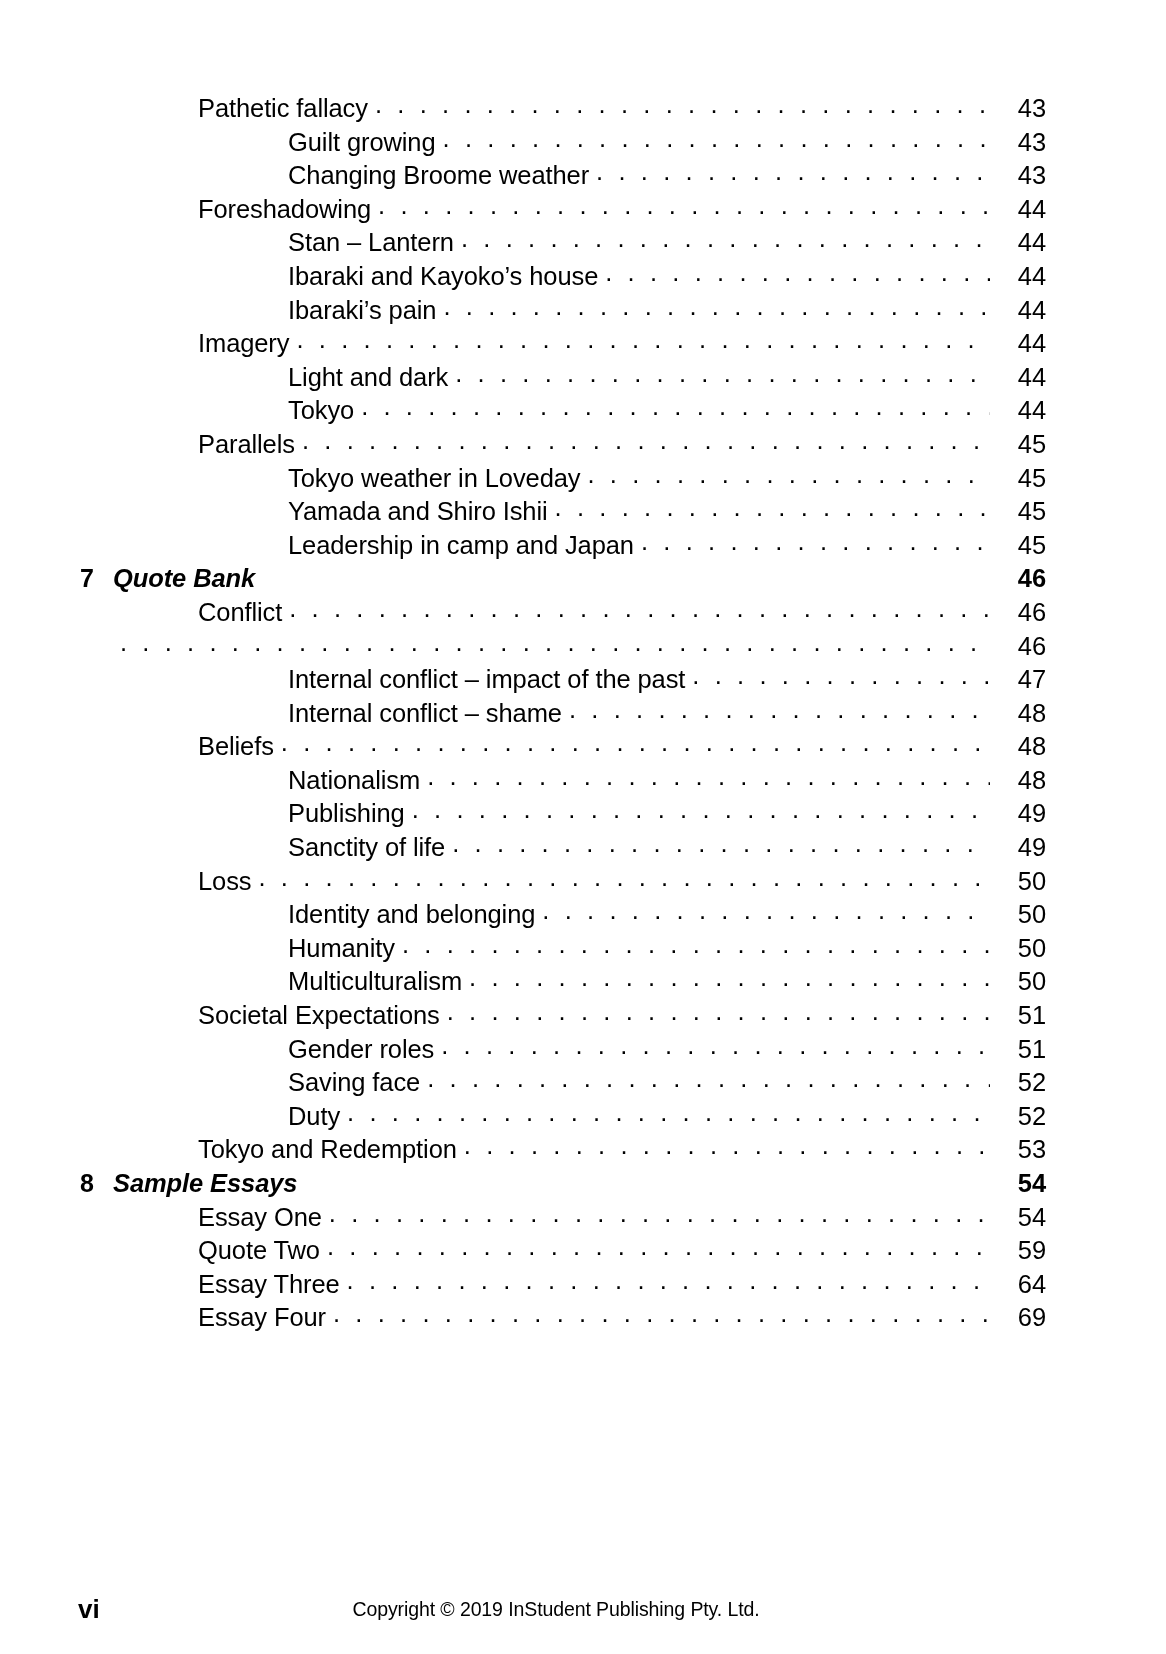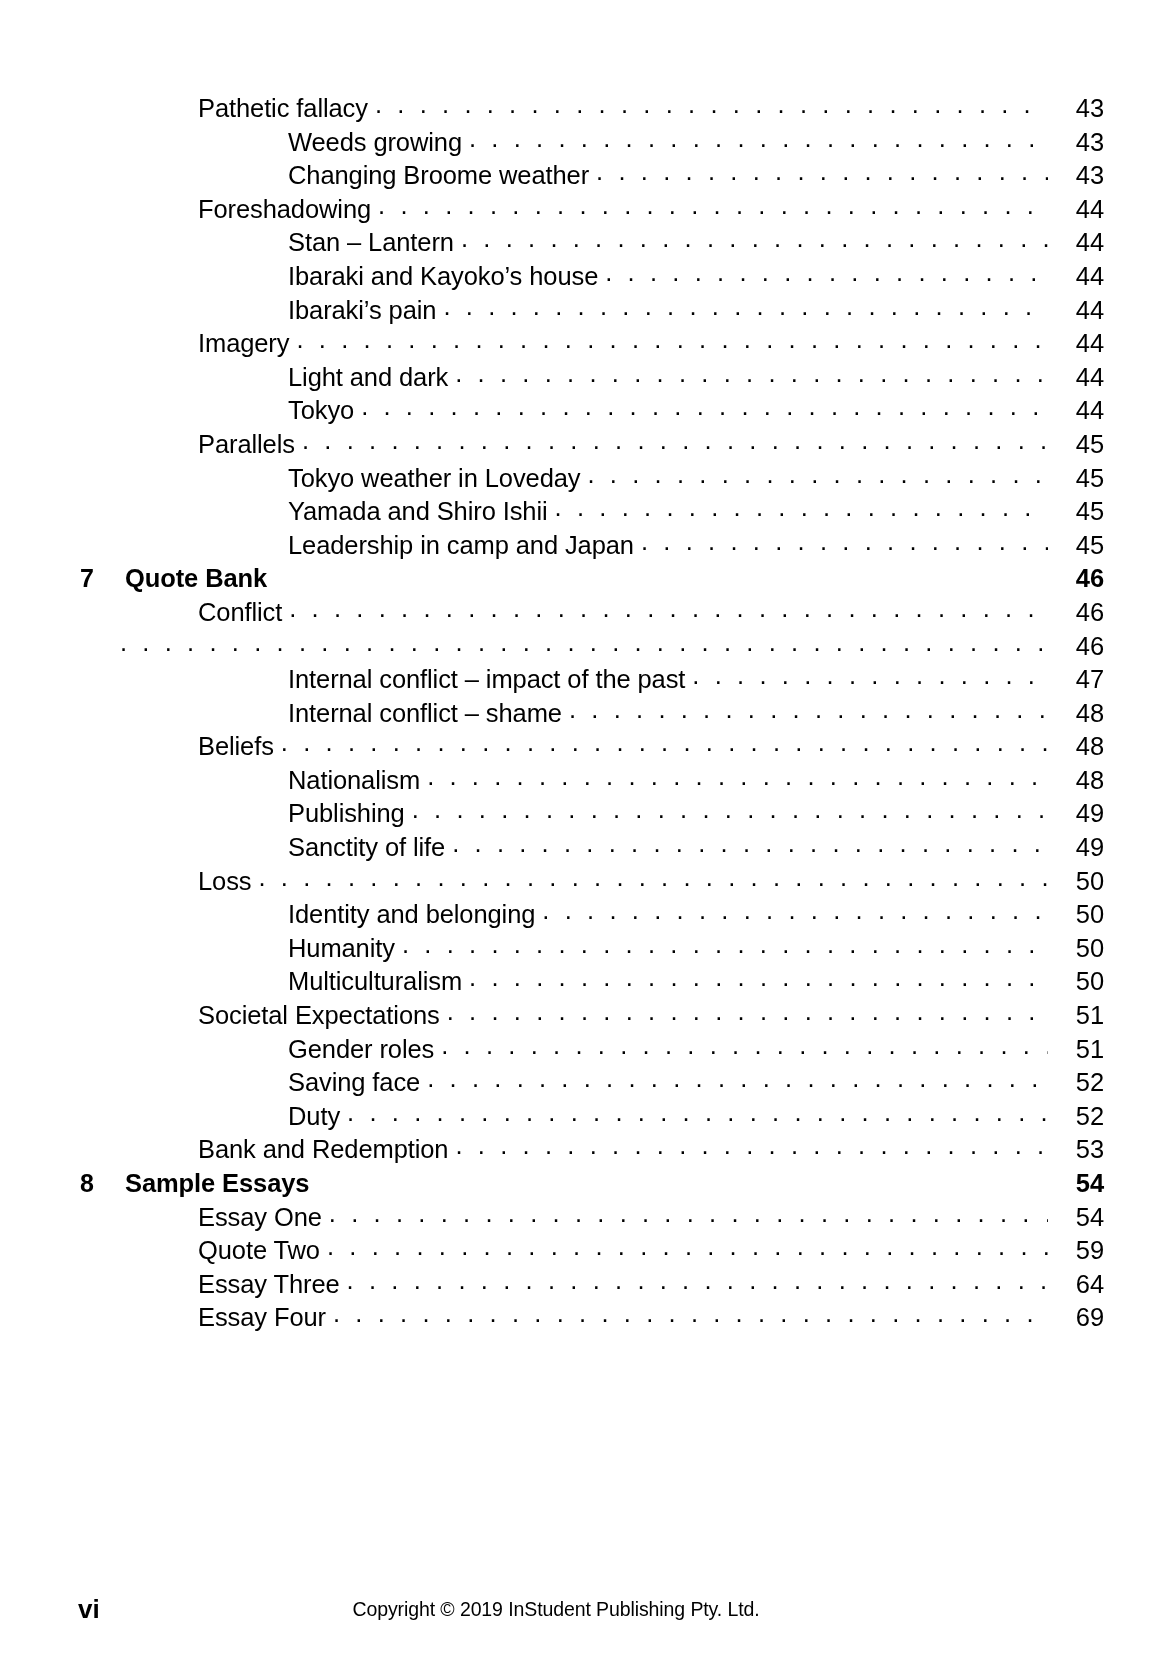--- a/index.html
+++ b/index.html
@@ -67,34 +67,34 @@
     font-size: 25.5px;
     letter-spacing: 4.1px;
     color: #000;
   }
 
   .pageno {
     width: 48px;
     flex: 0 0 48px;
     text-align: right;
     font-size: 25.5px;
-    margin-right: 62px;
+    margin-right: 120px;
   }
 
   
   .lvl-chapter .label,
   .lvl-chapter .pageno,
   .lvl-chapter .num-col {
     font-weight: bold;
   }
   .lvl-chapter .leaders::before { content: ""; }
 
   .lvl-1 .label { margin-left: 85px; }
   .lvl-2 .label { margin-left: 175px; }
-  .lvl-chapter .label { margin-left: 12px; }
+  .lvl-chapter .label { margin-left: 0px; font-style: italic; }
 
   .footer {
     position: absolute;
     left: 0;
     top: 1594px;
     width: 1166px;
     height: 40px;
   }
   .footer-pageno {
     position: absolute;
@@ -121,21 +121,21 @@
 
   <div class="toc" id="toc-list">
       <div class="toc-row lvl-1">
         <div class="num-col"></div>
         <div class="label">Pathetic fallacy</div>
         <div class="leaders"></div>
         <div class="pageno">43</div>
       </div>
       <div class="toc-row lvl-2">
         <div class="num-col"></div>
-        <div class="label">Weeds growing</div>
+        <div class="label">Guilt growing</div>
         <div class="leaders"></div>
         <div class="pageno">43</div>
       </div>
       <div class="toc-row lvl-2">
         <div class="num-col"></div>
         <div class="label">Changing Broome weather</div>
         <div class="leaders"></div>
         <div class="pageno">43</div>
       </div>
       <div class="toc-row lvl-1">
@@ -300,21 +300,21 @@
         <div class="pageno">52</div>
       </div>
       <div class="toc-row lvl-2">
         <div class="num-col"></div>
         <div class="label">Duty</div>
         <div class="leaders"></div>
         <div class="pageno">52</div>
       </div>
       <div class="toc-row lvl-1">
         <div class="num-col"></div>
-        <div class="label">Bank and Redemption</div>
+        <div class="label">Tokyo and Redemption</div>
         <div class="leaders"></div>
         <div class="pageno">53</div>
       </div>
       <div class="toc-row lvl-chapter">
         <div class="num-col">8</div>
         <div class="label">Sample Essays</div>
         <div class="leaders"></div>
         <div class="pageno">54</div>
       </div>
       <div class="toc-row lvl-1">

